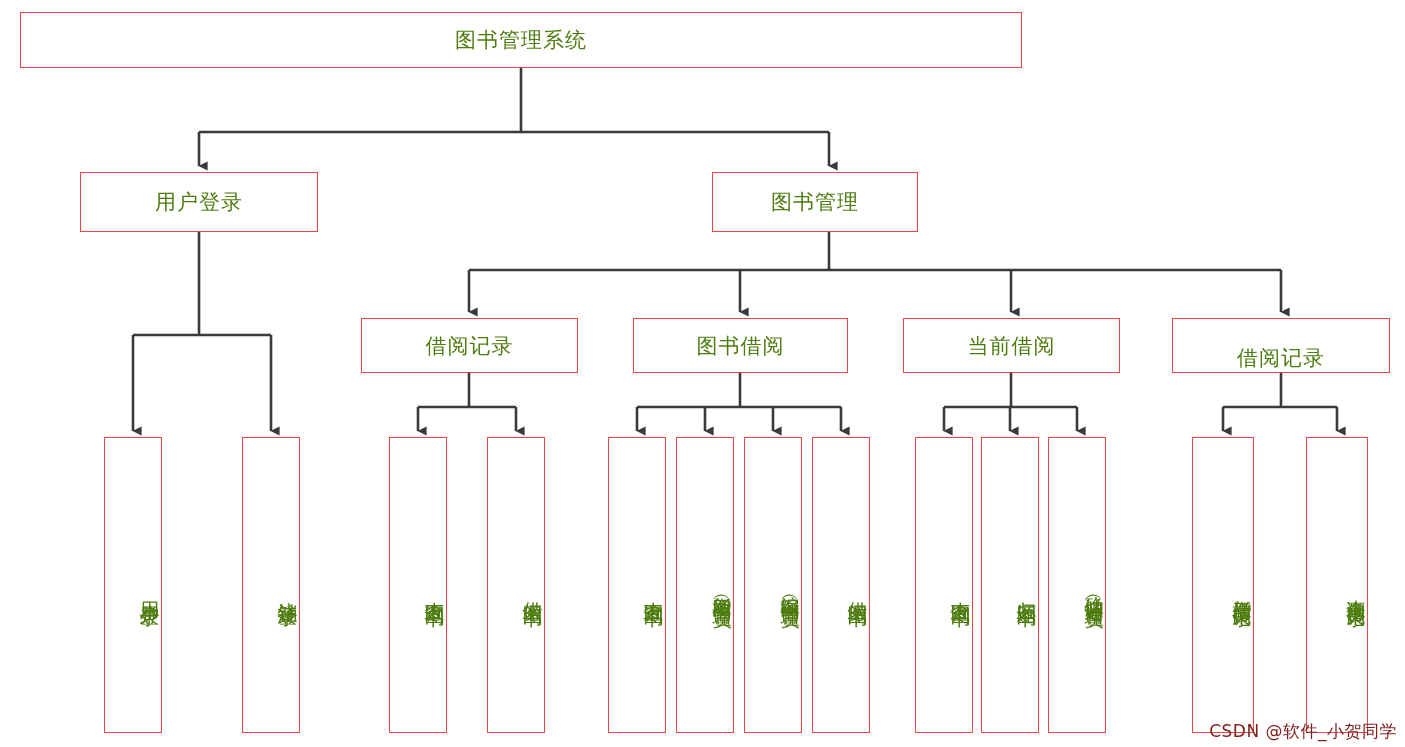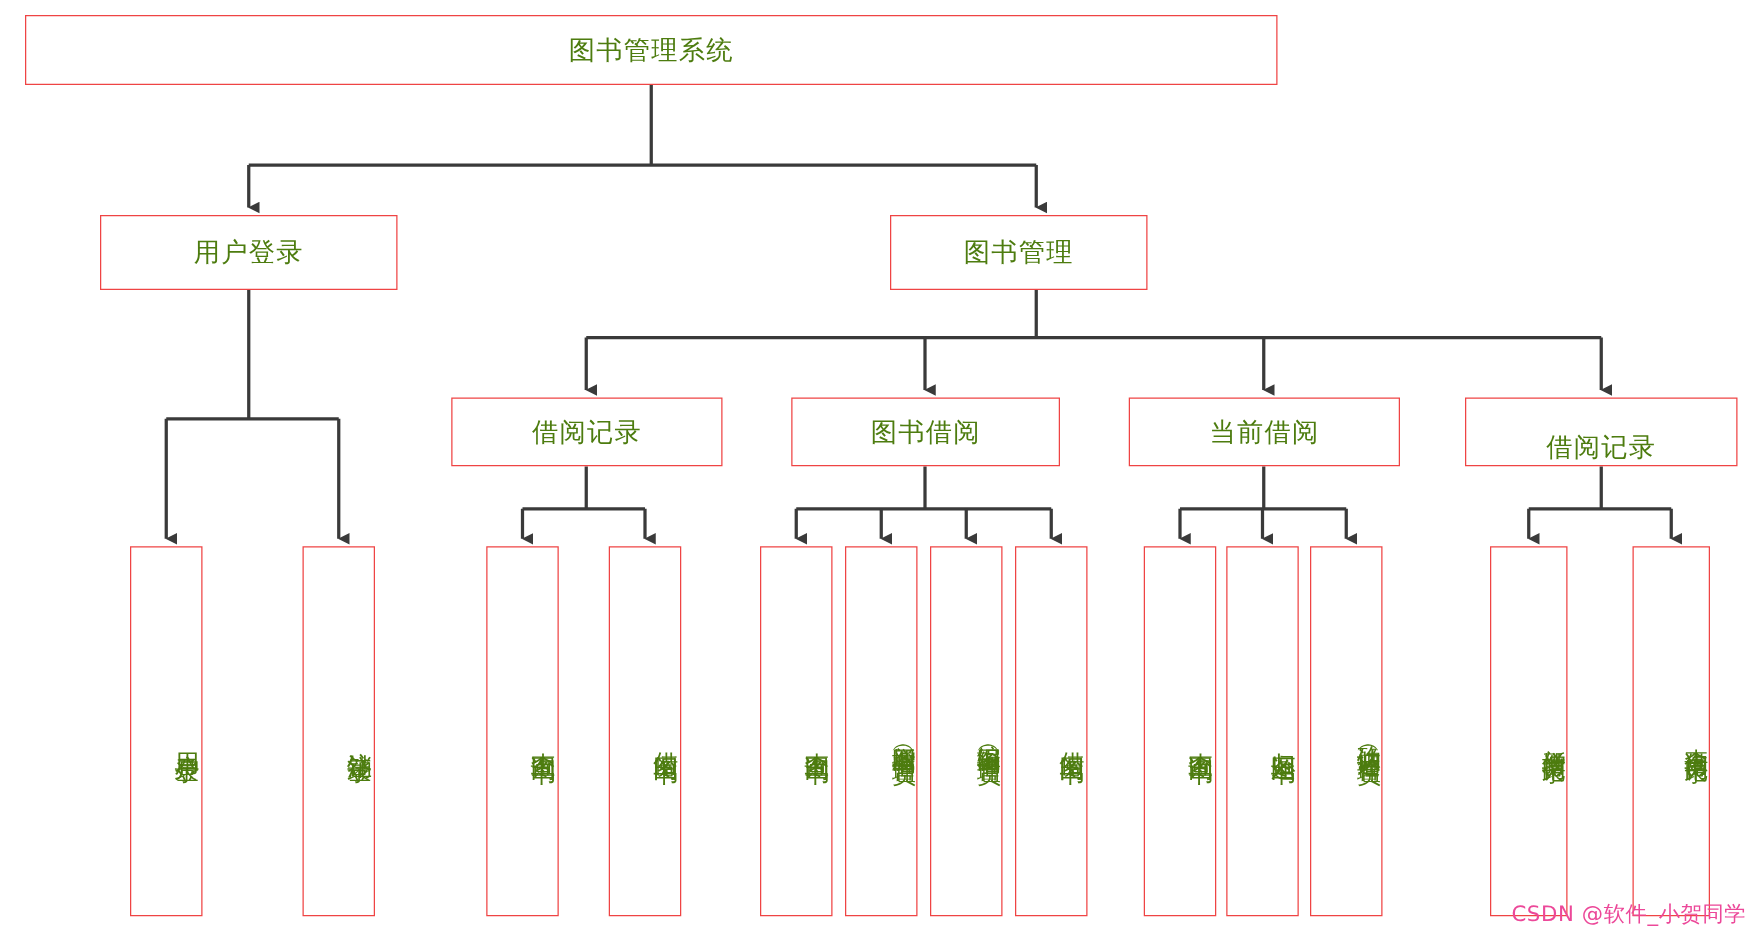--- a/index.html
+++ b/index.html
@@ -55,21 +55,21 @@
   }
   .node-label {
     display: block;
     white-space: nowrap;
   }
   #watermark {
     position: absolute;
     right: 8px;
     bottom: 4px;
     font-size: 17px;
-    color: #ec4899;
+    color: #7f1d1d;
     letter-spacing: 0.5px;
     z-index: 5;
     white-space: nowrap;
   }
 </style>
 </head>
 <body>
 
 <div id="diagram-root">
 

